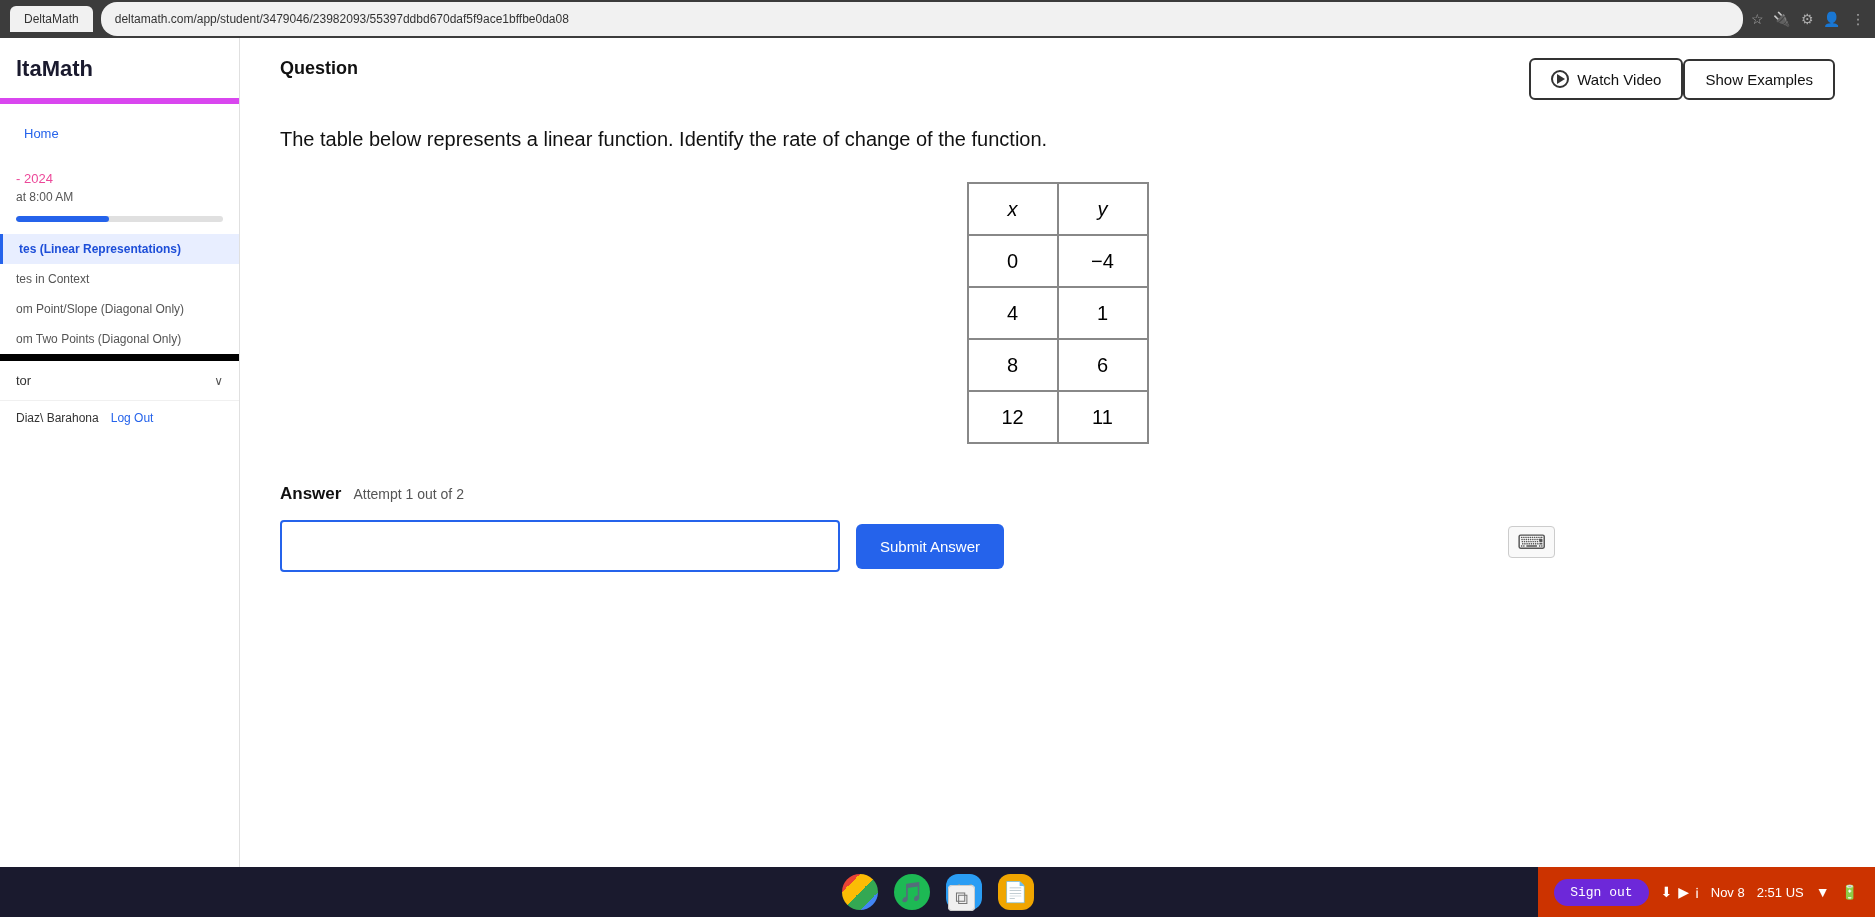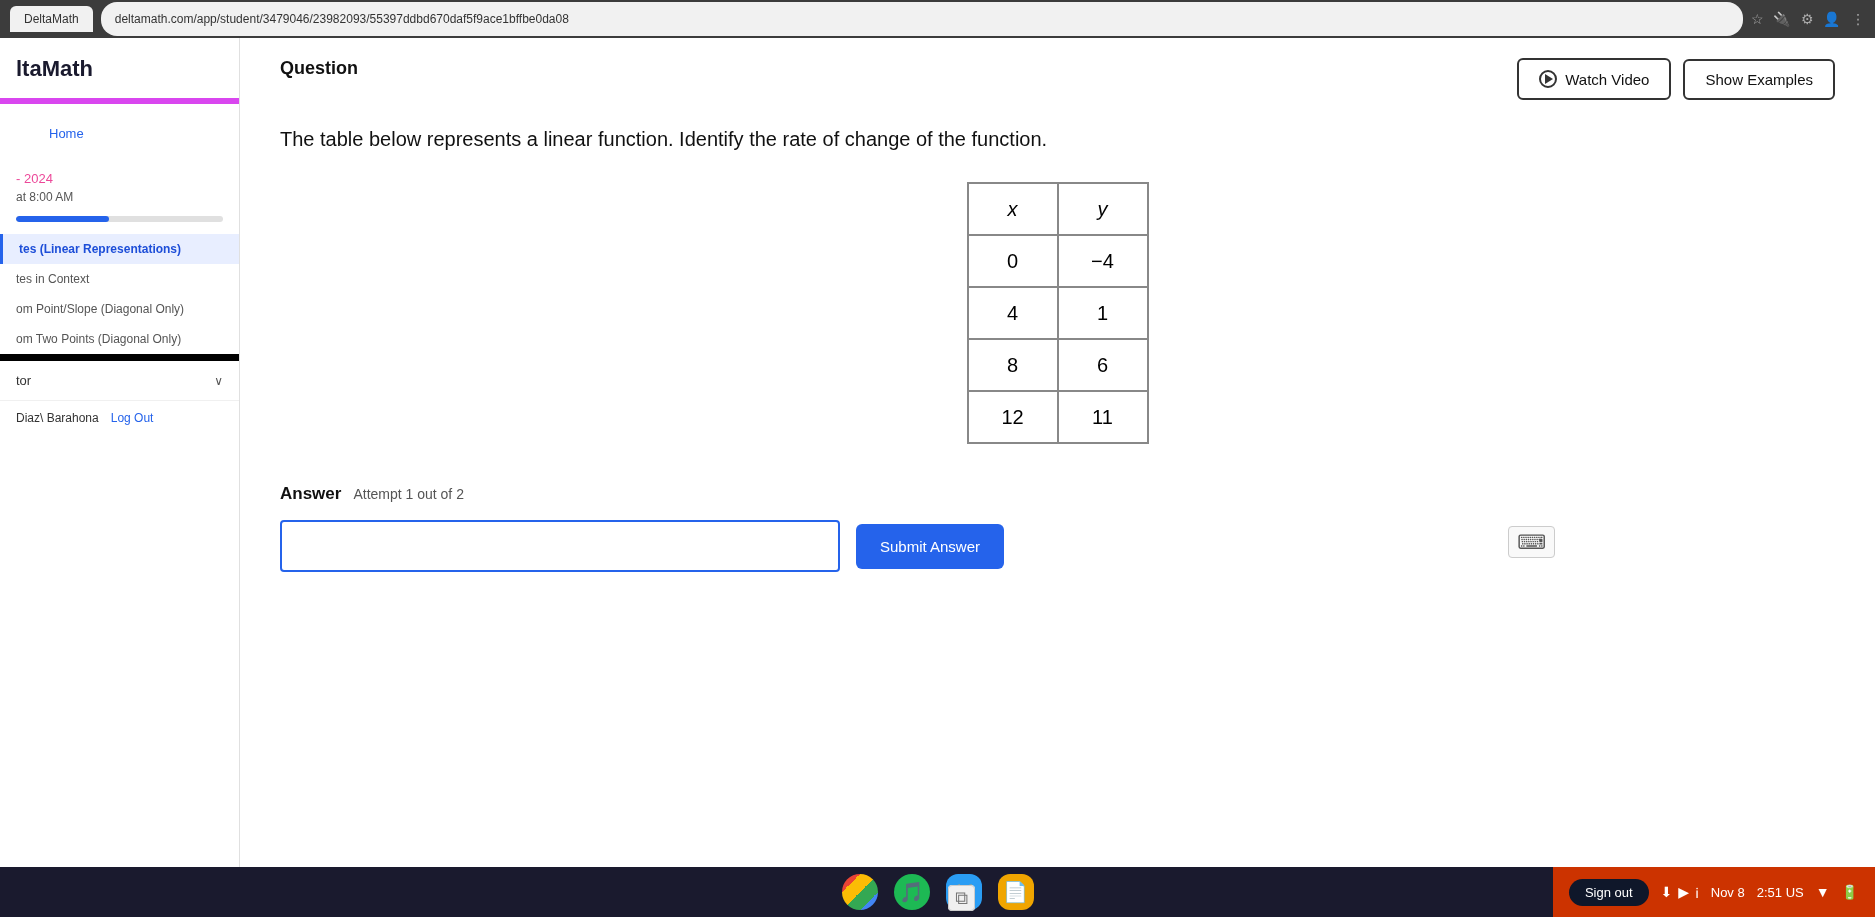--- a/index.html
+++ b/index.html
@@ -70,26 +70,25 @@
       padding: 18px 16px 16px;
       font-size: 22px;
       font-weight: bold;
       color: #1a1a2e;
       border-bottom: 6px solid #d946ef;
     }
     .sidebar-nav {
       padding: 12px 0;
     }
     .sidebar-nav-item {
-      padding: 10px 16px;
+      padding: 10px 24px;
       font-size: 13px;
       color: #2563eb;
       cursor: pointer;
       display: block;
-      margin-left: 33px;
     }
     .sidebar-year-label {
       padding: 8px 16px 2px;
       font-size: 13px;
       color: #ec4899;
       font-weight: 500;
     }
     .sidebar-time-label {
       padding: 2px 16px 8px;
       font-size: 12px;
@@ -166,21 +165,21 @@
       justify-content: space-between;
       margin-bottom: 24px;
     }
     .question-title {
       font-size: 18px;
       font-weight: bold;
       color: #111;
     }
     .header-buttons {
       display: flex;
-      gap: 12px;
+      gap: 0;
       align-items: center;
     }
     .watch-video-btn {
       display: flex;
       align-items: center;
       gap: 8px;
       border: 2px solid #333;
       border-radius: 6px;
       padding: 10px 20px;
       background: #fff;
@@ -363,27 +362,28 @@
       right: 0;
       height: 50px;
       background: #cc3300;
       display: flex;
       align-items: center;
       padding: 0 16px;
       gap: 12px;
       z-index: 101;
     }
     .sign-out-btn {
-      background: #0f172a;
+      background: #6d28d9;
       color: #fff;
       border: none;
       border-radius: 16px;
       padding: 6px 16px;
       font-size: 13px;
       cursor: pointer;
+      font-family: Liberation Mono, monospace;
     }
     .tray-date {
       color: #fff;
       font-size: 13px;
       text-align: right;
     }
     .tray-time {
       color: #fff;
       font-size: 13px;
     }

